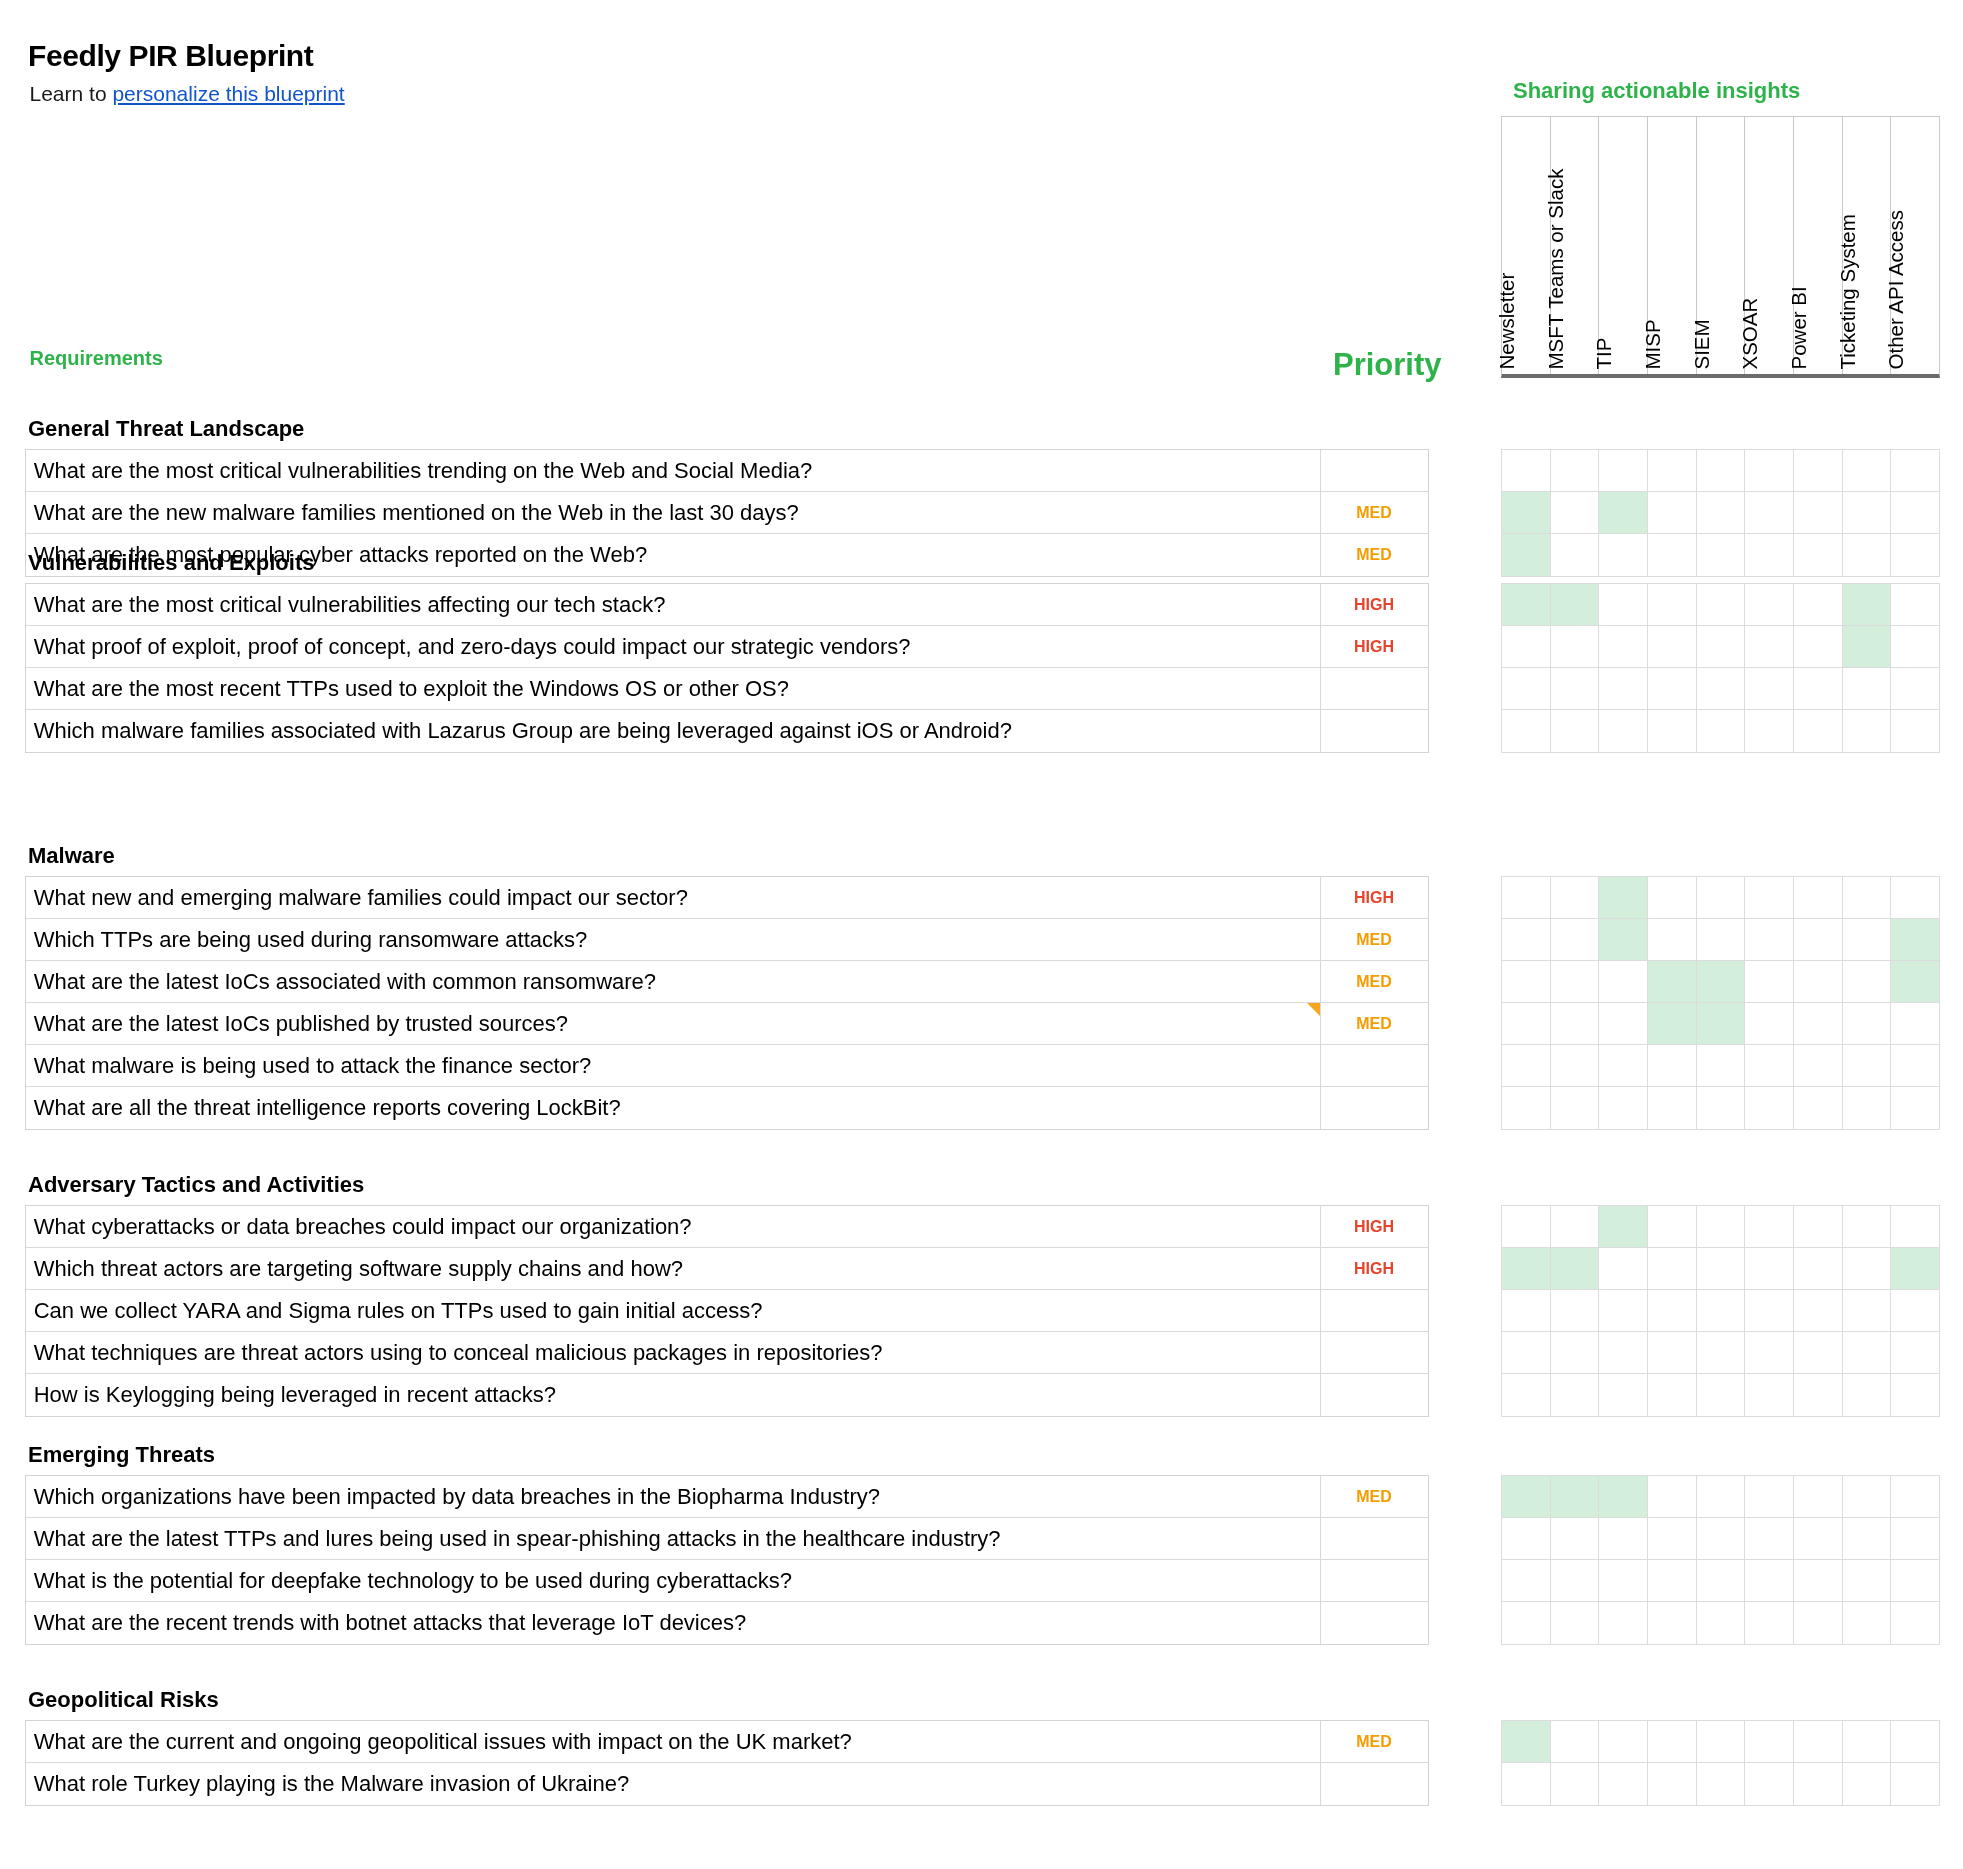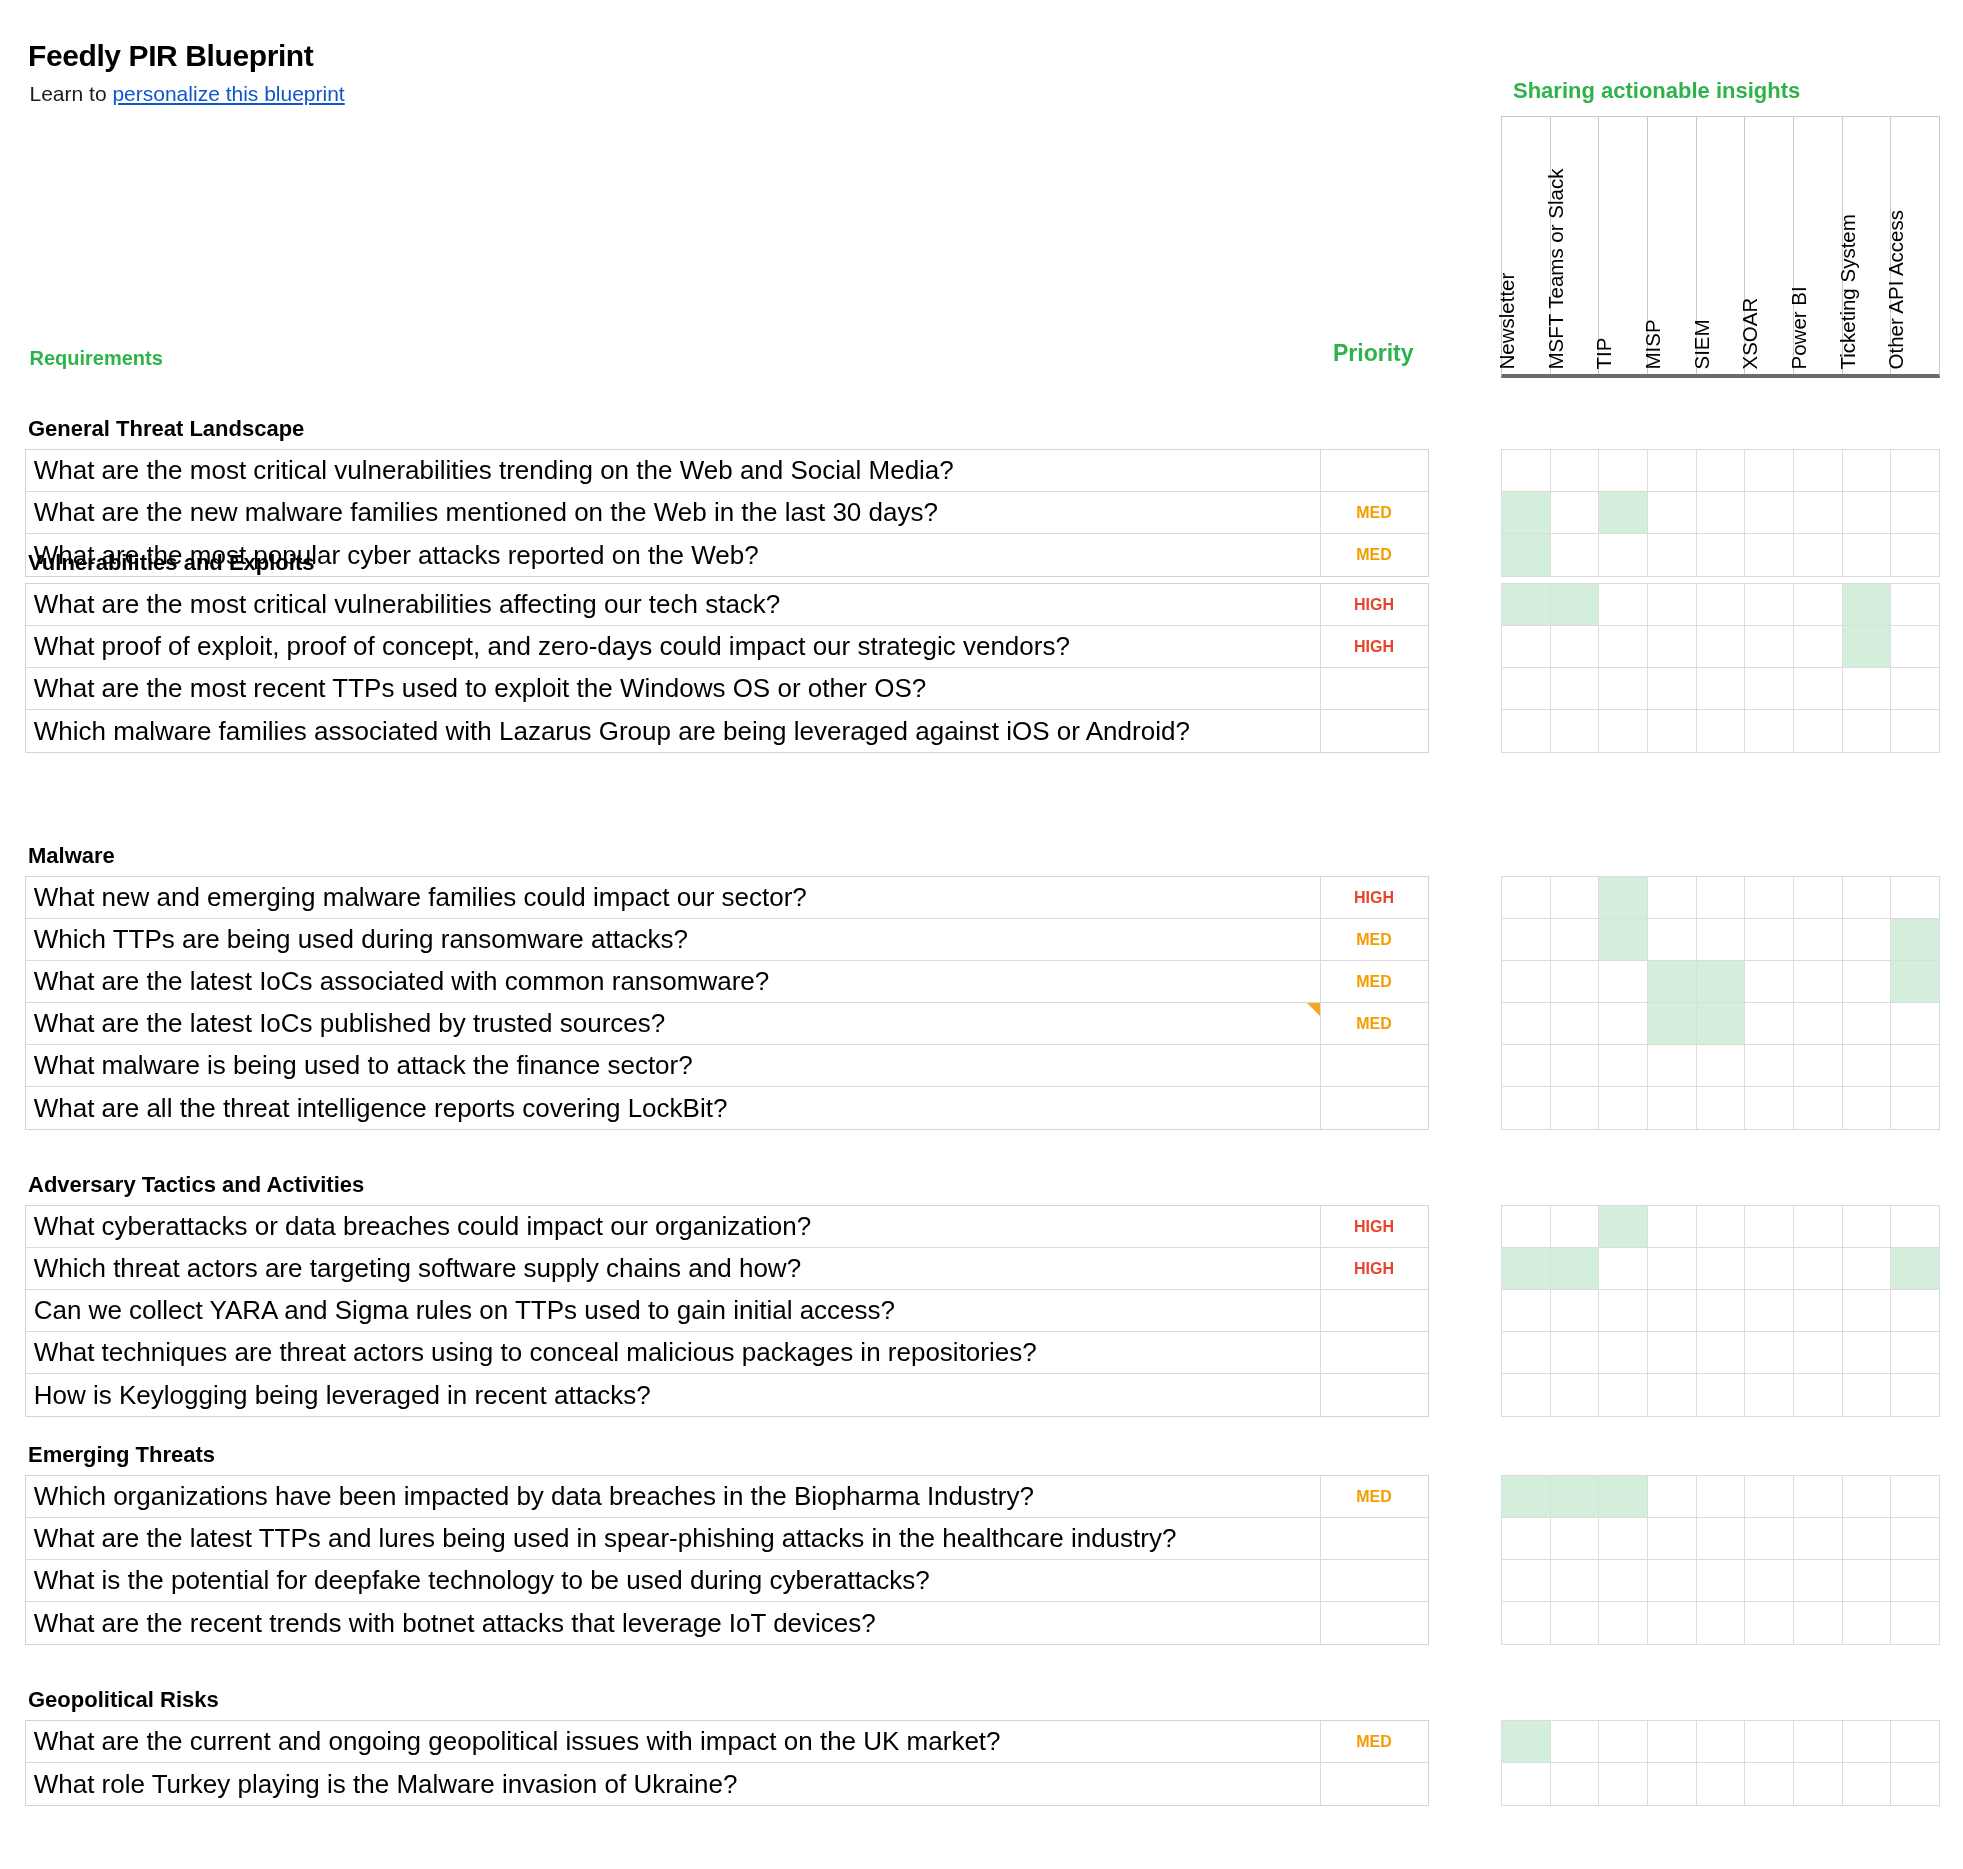--- a/index.html
+++ b/index.html
@@ -89,22 +89,22 @@
     position: absolute;
     left: 29.5px;
     top: 347px;
     font-size: 20px;
     font-weight: bold;
     color: #2eb34a;
   }
   .legend-priority {
     position: absolute;
     left: 1333px;
-    top: 340px;
-    font-size: 23px;
+    top: 347px;
+    font-size: 31px;
     font-weight: bold;
     color: #2eb34a;
   }
 
   
   #sections { position: absolute; left: 0; top: 0; width: 1964px; }
 
   .section { position: absolute; left: 0; width: 1964px; }
 
   .section-title {
@@ -131,21 +131,21 @@
     height: 42px;
     border-bottom: 0.8px solid #d9d9d9;
     box-sizing: border-box;
   }
   .req-row:last-child { border-bottom: none; }
   .req-cell {
     flex: 1 1 auto;
     display: flex;
     align-items: center;
     padding-left: 8.2px;
-    font-size: 26px;
+    font-size: 22px;
     box-sizing: border-box;
     border-right: 0.8px solid #d9d9d9;
     position: relative;
     white-space: nowrap;
     overflow: hidden;
   }
   .req-cell .note-flag {
     position: absolute;
     right: 0;
     top: 0;

